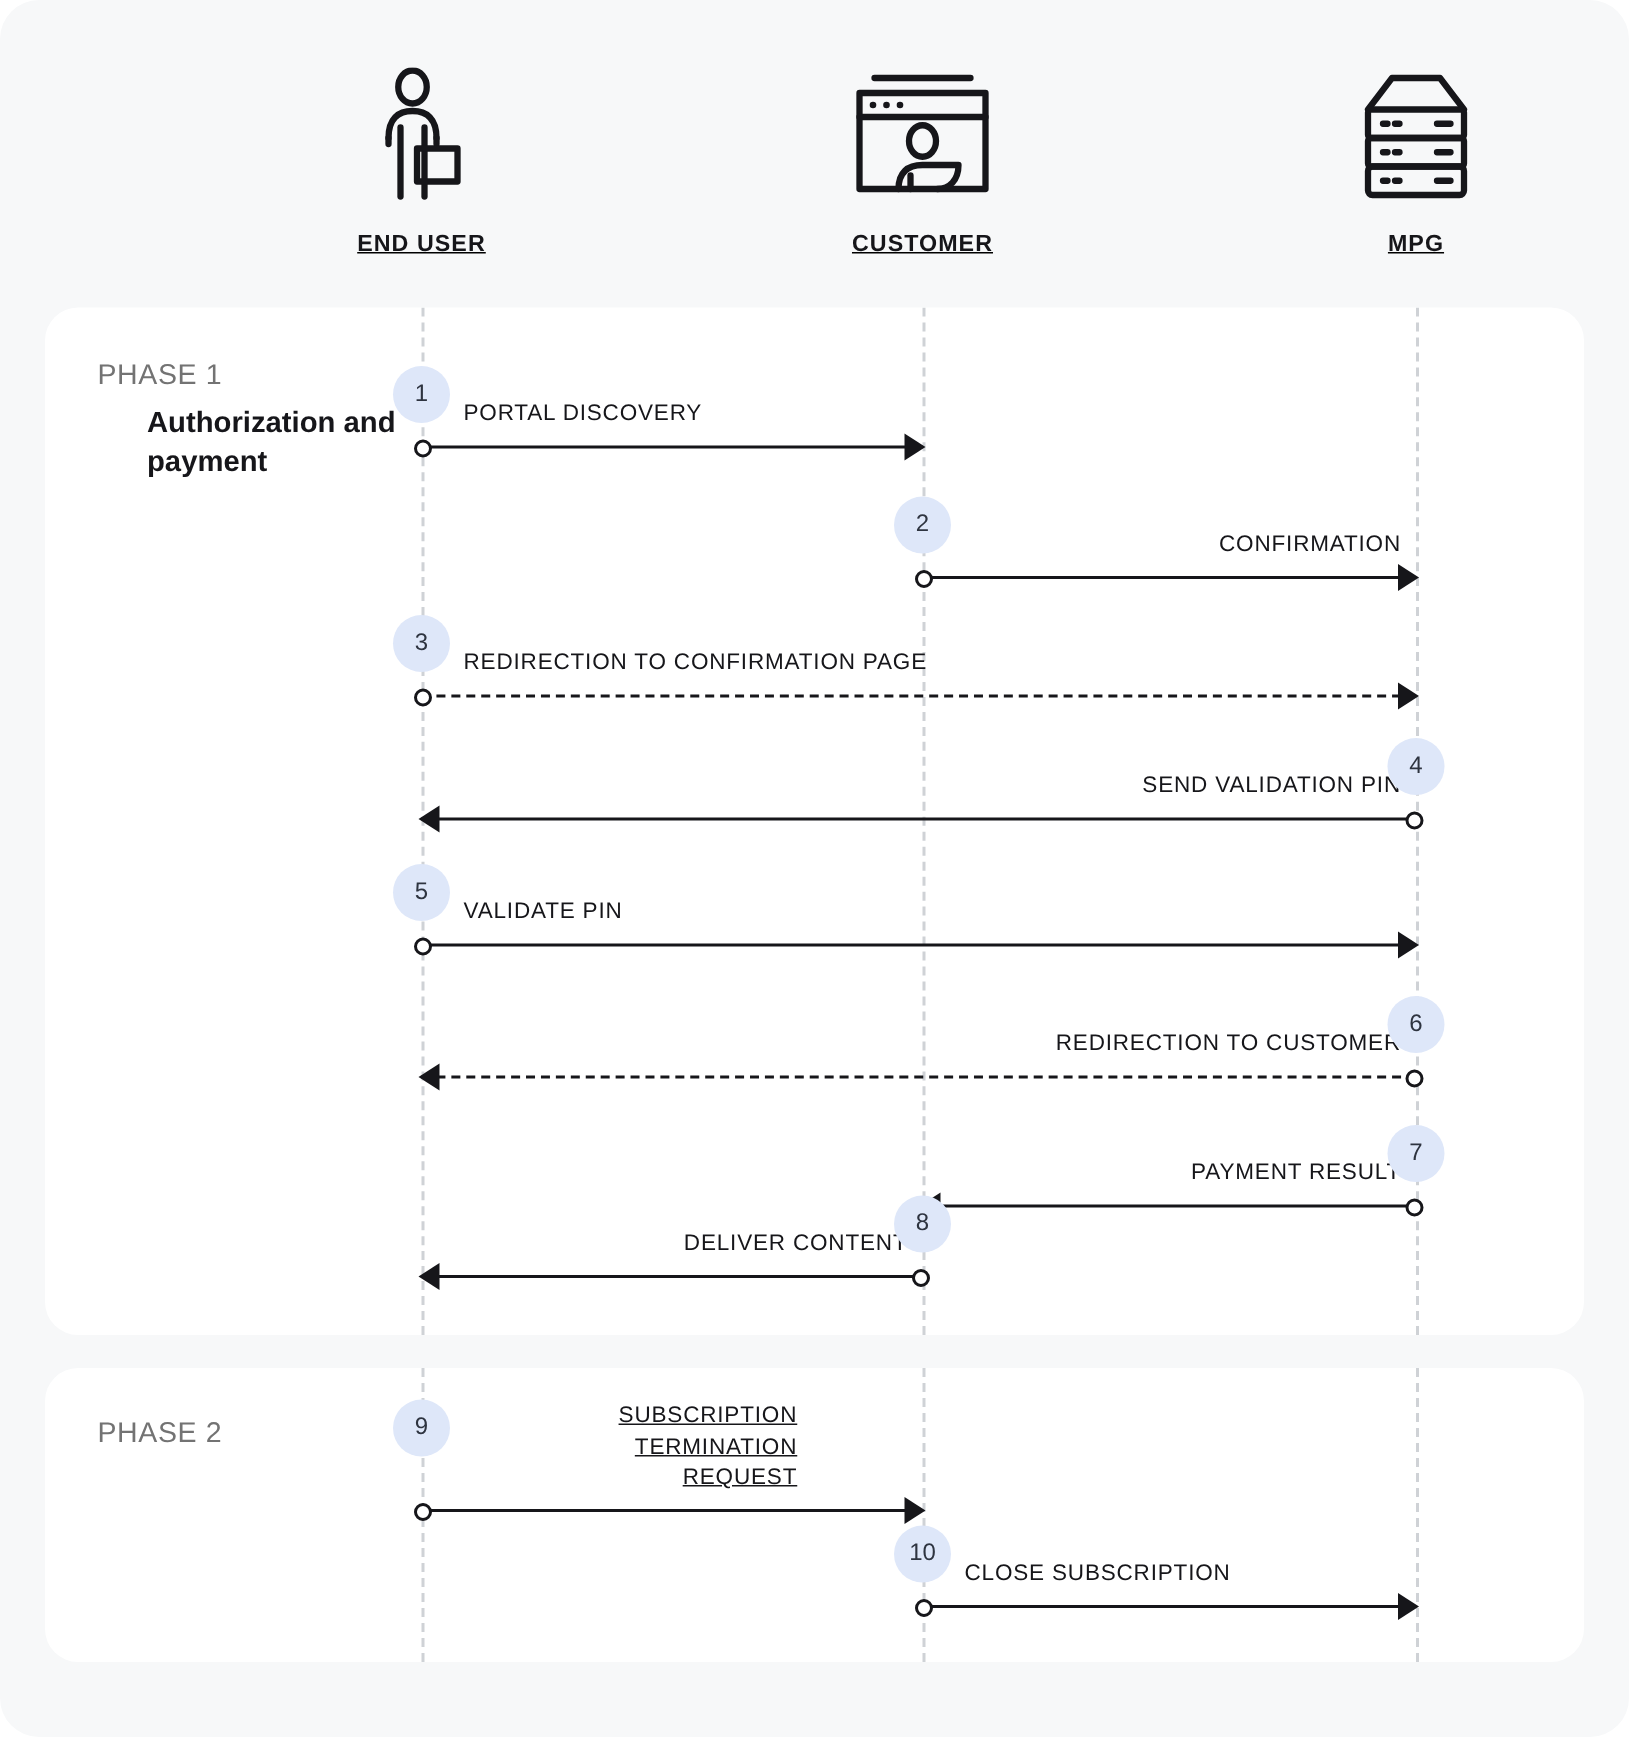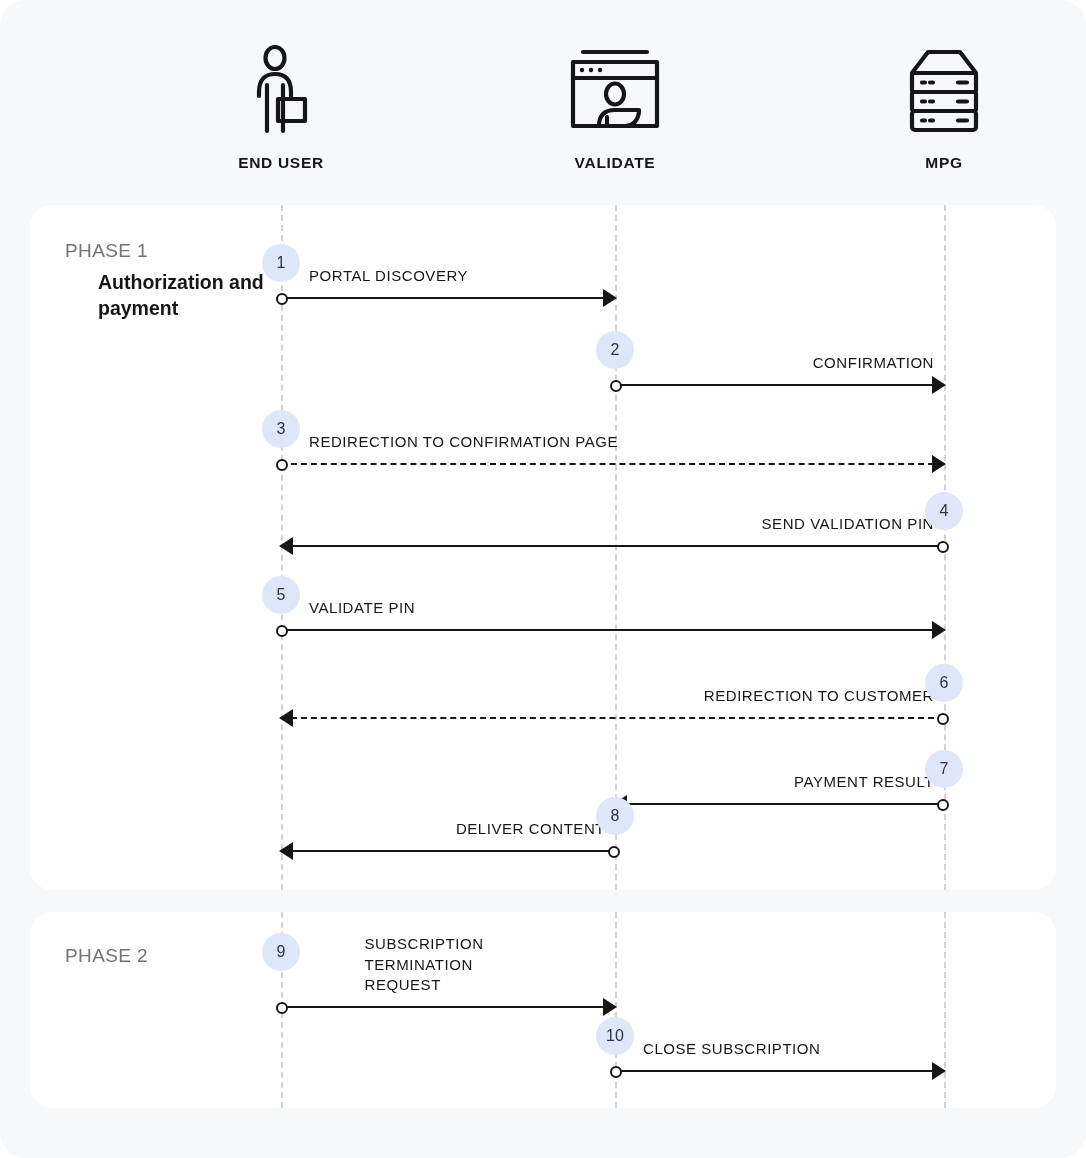--- a/index.html
+++ b/index.html
@@ -24,20 +24,21 @@
     position: absolute;
     left: 0; top: 0;
     width: 1086px;
     height: 205px;
   }
   .actor {
     position: absolute;
     width: 200px;
     text-align: center;
     top: 44px;
+    text-decoration: underline;
   }
   .actor-icon {
     height: 92px;
     display: flex;
     align-items: center;
     justify-content: center;
   }
   .actor-label {
     margin-top: 18px;
     font-size: 15.5px;
@@ -132,21 +133,21 @@
     position: absolute;
     bottom: 12px;
     font-size: 15px;
     letter-spacing: 0.55px;
     color: #16161a;
     white-space: pre-line;
     line-height: 1.35;
   }
   .msg-label.align-left  { left: 0; text-align: left; }
   .msg-label.align-right { right: 0; text-align: right; }
-  .msg-label.align-center{ left: 50%; transform: translateX(-50%); text-align: left; }
+  .msg-label.align-center{ left: 50%; transform: translateX(-50%); text-align: right; text-decoration: underline; }
 
   .badge {
     position: absolute;
     width: 38px;
     height: 38px;
     border-radius: 50%;
     background: #dee7f9;
     color: #2e3440;
     font-size: 16px;
     display: flex;
@@ -183,21 +184,21 @@
           <rect x="4" y="15" width="84" height="64"></rect>
           <path d="M4 31 H88"></path>
           <circle cx="13" cy="23" r="2.2" fill="#16161a" stroke="none"></circle>
           <circle cx="22" cy="23" r="2.2" fill="#16161a" stroke="none"></circle>
           <circle cx="31" cy="23" r="2.2" fill="#16161a" stroke="none"></circle>
           <ellipse cx="46" cy="47" rx="9" ry="10.5"></ellipse>
           <path d="M30 79 C30 68 36 63 46 63 H70 C70 73 64 79 56 79"></path>
           <path d="M38 70 L38 79"></path>
         </svg>
       </div>
-      <div class="actor-label">VALIDATE</div>
+      <div class="actor-label">CUSTOMER</div>
     </div>
 
     <div class="actor" style="left:844px">
       <div class="actor-icon">
         <svg width="76" height="86" viewBox="0 0 76 86" fill="none" stroke="#16161a" stroke-width="4.2" stroke-linecap="round" stroke-linejoin="round">
           <path d="M6 26 L22 5 H54 L70 26"></path>
           <rect x="6" y="26" width="64" height="19" rx="2"></rect>
           <rect x="6" y="45" width="64" height="19" rx="2"></rect>
           <rect x="6" y="64" width="64" height="19" rx="3"></rect>
           <path d="M16 35.5 h3 M24 35.5 h3 M52 35.5 h9"></path>

